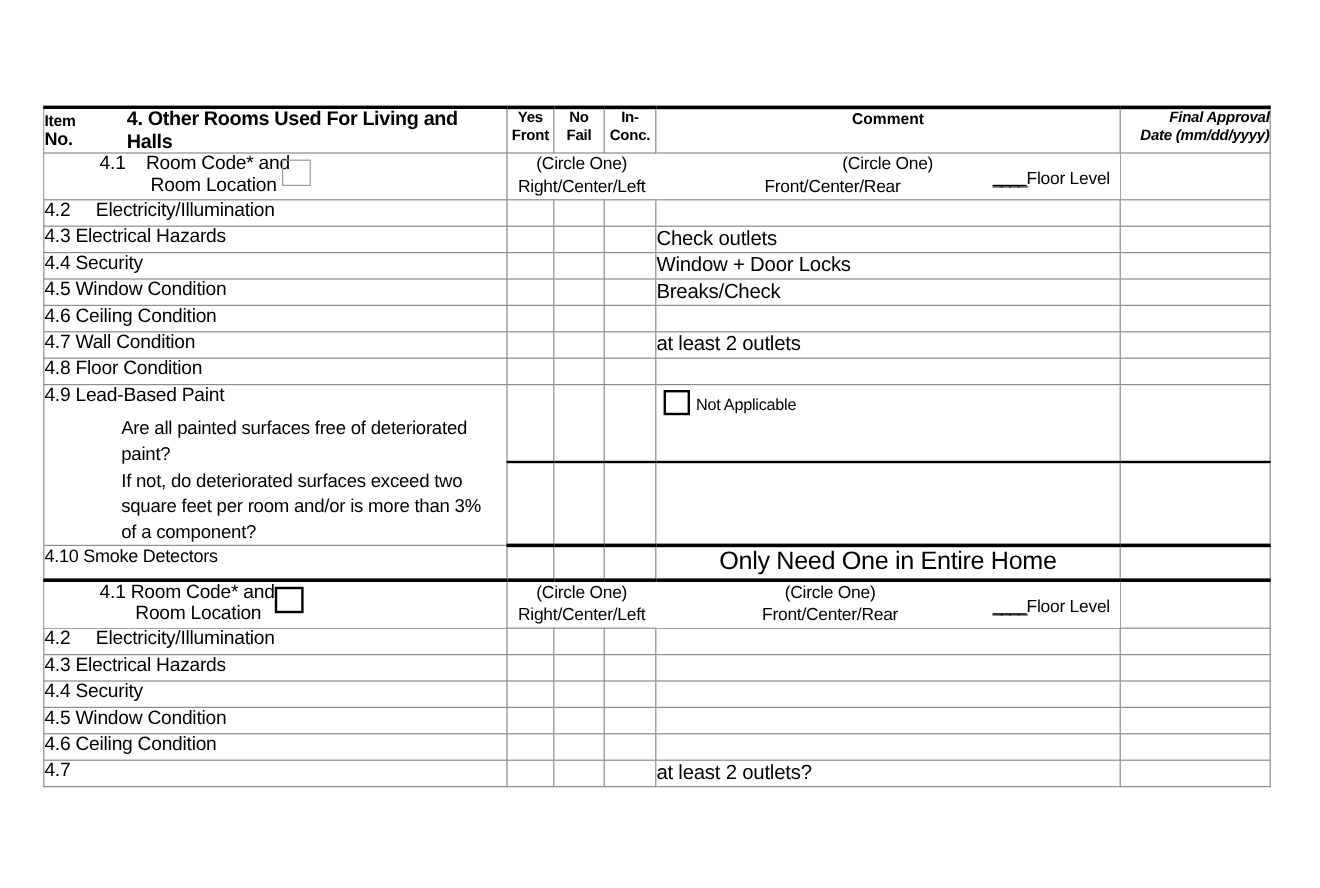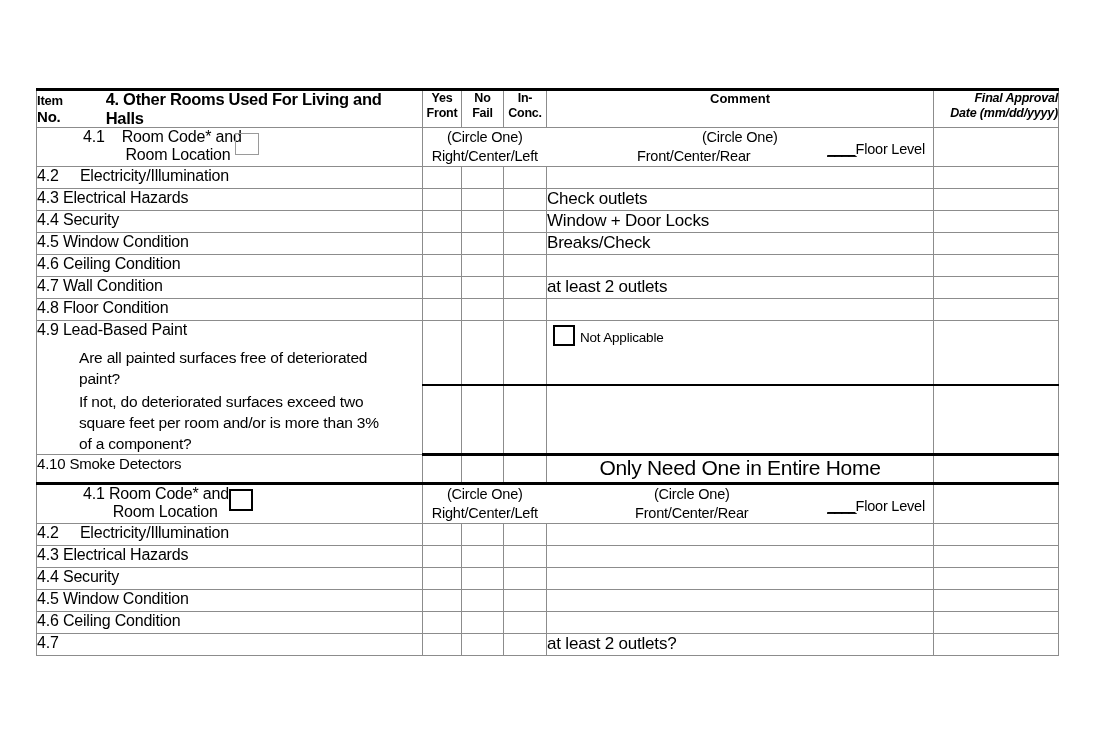--- a/index.html
+++ b/index.html
@@ -183,21 +183,21 @@
   }
 
   
   .lbp-cell {
     font-size: 16px;
     padding: 3px 0 4px 8px;
     letter-spacing: -0.2px;
   }
   .lbp-title { white-space: nowrap; }
   .lbp-q {
-    margin-left: 42px;
+    margin-left: 64px;
     font-size: 15.5px;
     line-height: 21px;
     width: 310px;
   }
   .lbp-q.q1 { margin-top: 8px; }
   .lbp-q.q2 { margin-top: 2px; }
   .na-wrap {
     display: flex;
     align-items: center;
     padding: 4px 0 0 6px;

